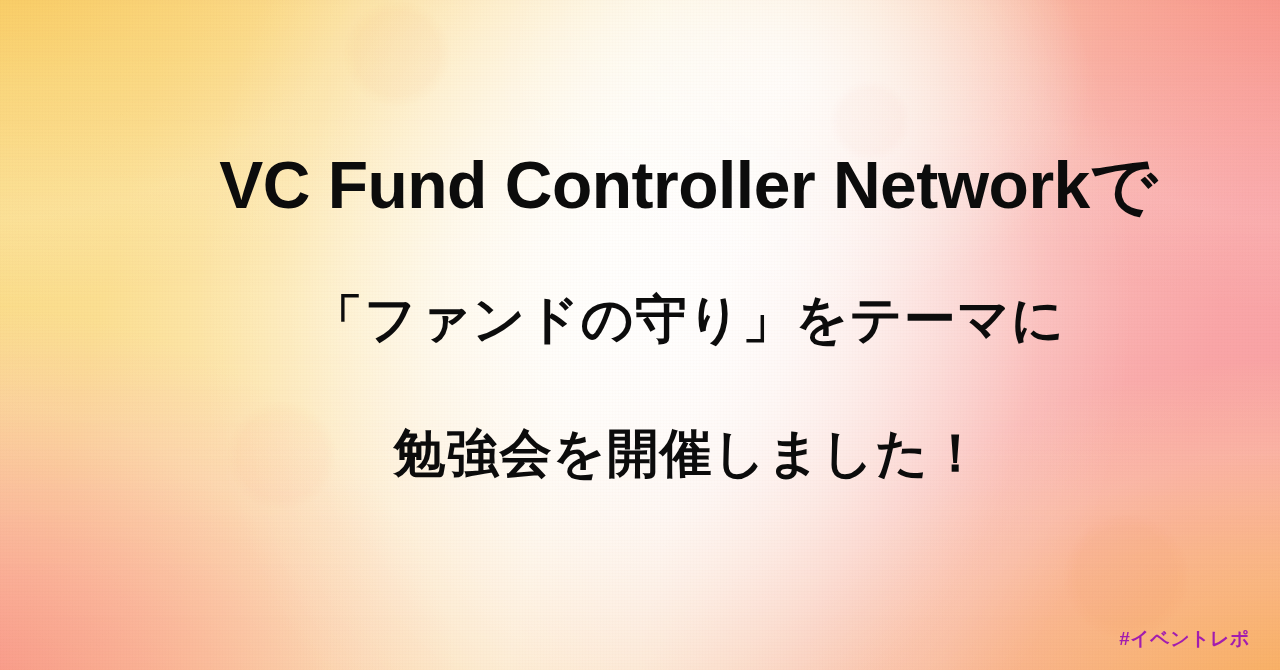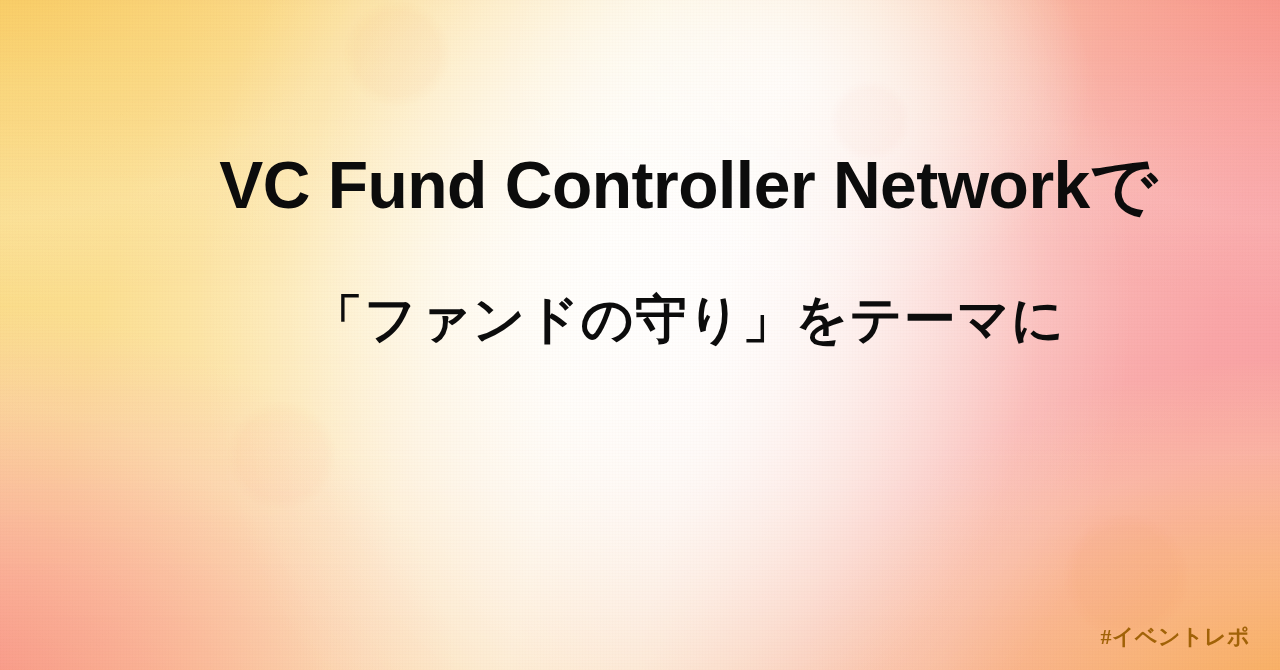--- a/index.html
+++ b/index.html
@@ -178,24 +178,24 @@
 
   #hashtags {
     position: absolute;
     right: 30px;
     bottom: 18px;
     display: flex;
     align-items: baseline;
     column-gap: 44px;
   }
   .hashtag {
-    color: #a16207;
-    font-family: Liberation Serif, serif;
+    color: #a21caf;
+    font-family: Liberation Sans, sans-serif;
     font-weight: 700;
-    font-size: 22px;
+    font-size: 19px;
     letter-spacing: 0.5px;
     white-space: nowrap;
     text-decoration: none;
   }
 </style>
 </head>
 <body>
 
 <div id="card">
 
@@ -208,20 +208,21 @@
   <div class="bg-layer" id="bg-glow"></div>
   <div class="bg-layer" id="bg-glow2"></div>
   <div class="bg-layer" id="bg-texture"></div>
   <div class="bg-layer" id="bg-grain"></div>
 
   <div id="content">
 
     <div id="title-block">
       <div class="title-line">VC Fund Controller Networkで</div>
       <div class="title-line jp">「ファンドの守り」をテーマに</div>
+      <div class="title-line jp">勉強会を開催しました！</div>
     </div>
 
     <div id="hashtags">
       <span class="hashtag">#イベントレポ</span>
     </div>
 
   </div>
 </div>
 
 </body></html>

